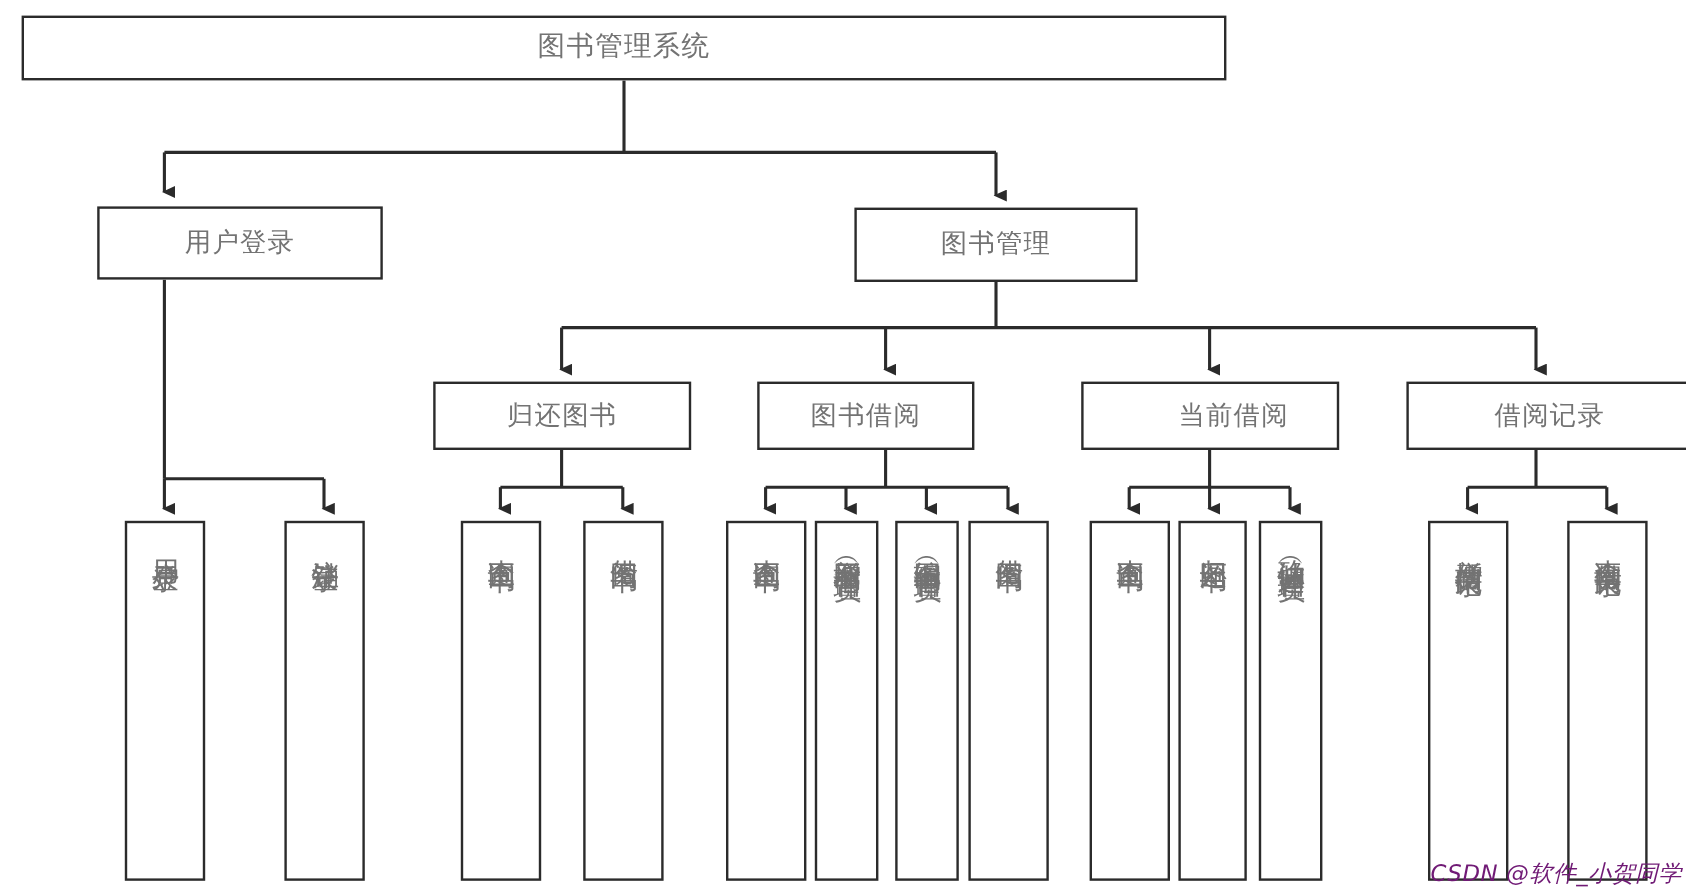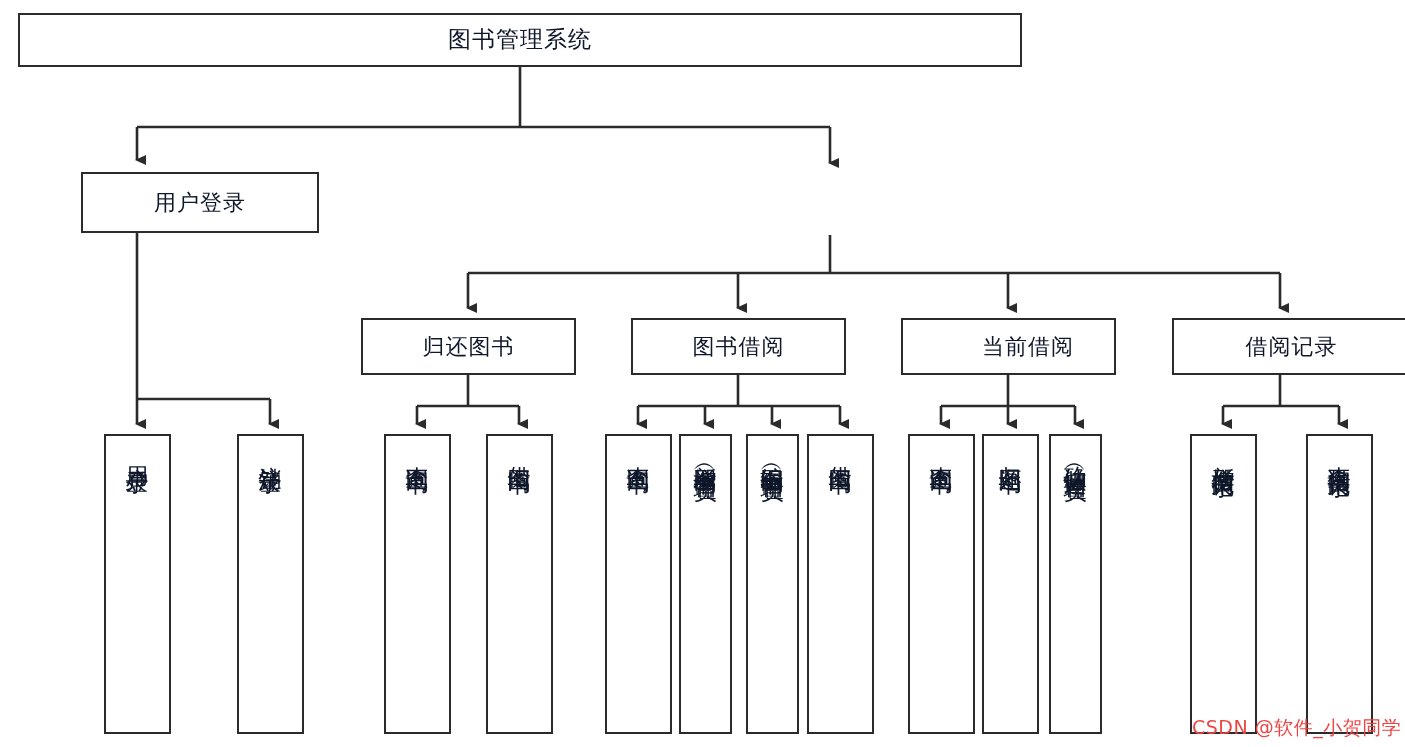--- a/index.html
+++ b/index.html
@@ -22,21 +22,21 @@
     pointer-events:none;
   }
   .node{
     position:absolute;
     box-sizing:border-box;
     background:#ffffff;
     border:2px solid #2b2b2b;
     display:flex;
     align-items:center;
     justify-content:center;
-    color:#0f172a;
+    color:#737373;
     z-index:2;
   }
   .node .lbl{
     display:block;
     line-height:1.18;
     white-space:nowrap;
     text-align:center;
   }
   
   .node.horiz .lbl{
@@ -53,26 +53,27 @@
     writing-mode:vertical-rl;
     text-orientation:upright;
     font-size:23px;
     line-height:1.22;
     letter-spacing:2px;
     white-space:normal;
     max-height:270px;
   }
   .watermark{
     position:absolute;
-    color:#ef4444;
+    color:#701a75;
     font-size:19px;
     letter-spacing:0.5px;
     white-space:nowrap;
     z-index:3;
     user-select:none;
+    font-style:italic;
   }
 </style>
 </head>
 <body>
 
 <div id="canvas">
 
   <svg id="edges" viewBox="0 0 1405 747" xmlns="http://www.w3.org/2000/svg">
     <defs>
       <marker id="arrow" markerWidth="12" markerHeight="12" refX="5" refY="9" orient="auto" markerUnits="userSpaceOnUse">
@@ -125,25 +126,28 @@
     </g>
   </svg>
 
   <div class="node horiz root" style="left:18px; top:13px; width:1004px; height:54px;">
     <span class="lbl">图书管理系统</span>
   </div>
 
   <div class="node horiz" style="left:81px; top:172px; width:238px; height:61px;">
     <span class="lbl">用户登录</span>
   </div>
+  <div class="node horiz" style="left:712px; top:173px; width:236px; height:62px;">
+    <span class="lbl">图书管理</span>
+  </div>
 
   <div class="node horiz" style="left:361px; top:318px; width:215px; height:57px;">
     <span class="lbl">归还图书</span>
   </div>
-  <div class="node horiz" style="left:631px; top:318px; width:215px; height:57px;">
+  <div class="node horiz" style="left:631px; top:318px; width:181px; height:57px;">
     <span class="lbl">图书借阅</span>
   </div>
   <div class="node horiz" style="left:901px; top:318px; width:215px; height:57px;padding-left:39px;">
     <span class="lbl">当前借阅</span>
   </div>
   <div class="node horiz" style="left:1172px; top:318px; width:239px; height:57px;">
     <span class="lbl">借阅记录</span>
   </div>
 
   <div class="node vert" style="left:104px; top:434px; width:67px; height:300px;">

